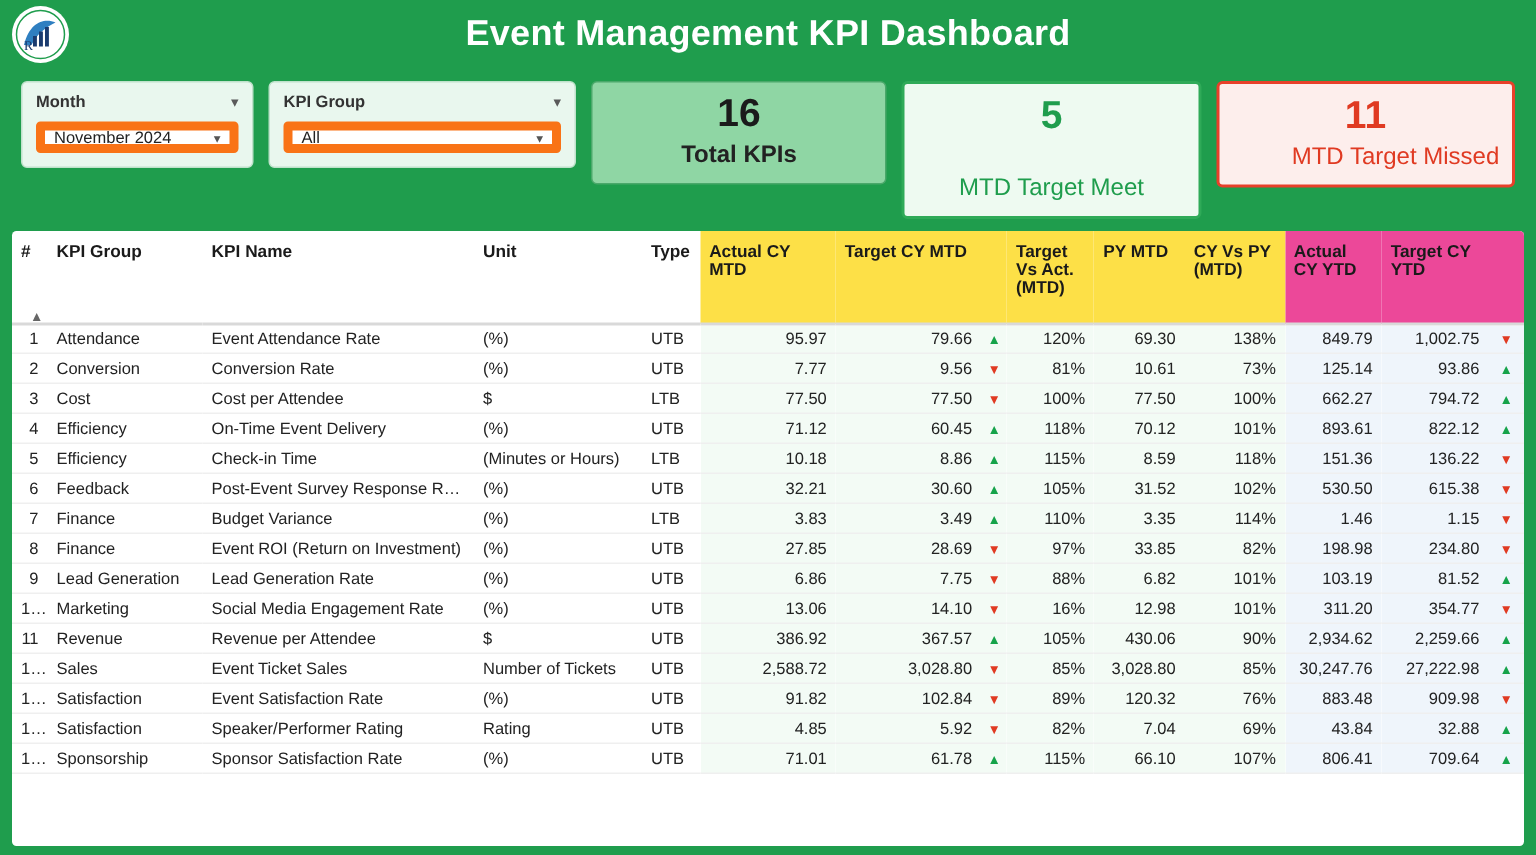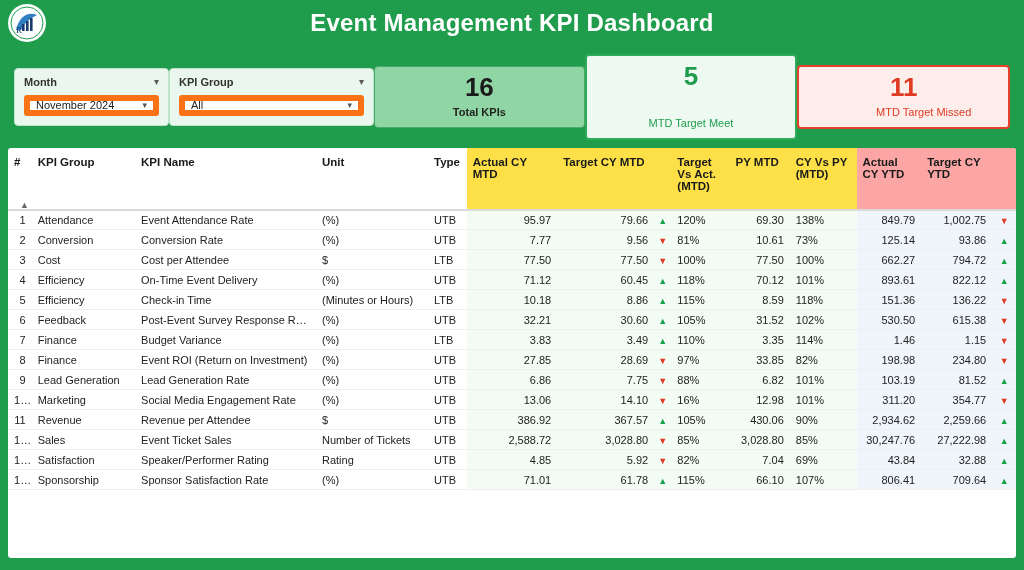--- a/index.html
+++ b/index.html
@@ -37,22 +37,23 @@
     width: 100%;
     text-align: center;
     color: #ffffff;
     font-size: 24px;
     font-weight: bold;
     letter-spacing: .2px;
   }
   
   .controls {
     display: flex;
+    gap: 10px;
     padding: 8px 14px 6px 14px;
-    align-items: center;
+    align-items: flex-start;
   }
   .slicer {
     background: #e9f7ee;
     border: 1px solid #bfe2cb;
     border-radius: 4px;
     width: 155px;
     padding: 7px 9px 9px 9px;
     position: relative;
   }
   .slicer.wide { width: 205px; }
@@ -105,21 +106,21 @@
   }
   .kpi-value {
     font-size: 26px;
     font-weight: bold;
     line-height: 1.1;
   }
   .kpi-value.dark { color: #1b1b1b; }
   .kpi-value.green { color: #1f9d4d; }
   .kpi-value.red { color: #e03a22; }
   .kpi-caption {
-    font-size: 11px;
+    font-size: 16px;
     margin-top: 5px;
   }
   .kpi-caption.dark { color: #222; font-weight: bold; }
   .kpi-caption.green { color: #1f9d4d; margin-top: 26px; }
   .kpi-caption.red { color: #e03a22; padding-left: 40px; }
 
   
   .table-wrap {
     margin: 2px 8px 8px 8px;
     background: #ffffff;
@@ -140,36 +141,36 @@
     text-align: left;
     font-weight: bold;
     font-size: 11.5px;
     padding: 8px 6px 6px 6px;
     color: #1a1a1a;
     border-bottom: 2px solid #d9d9d9;
     height: 62px;
   }
   thead th.num { text-align: right; }
   thead th.g { background: #fde047; margin-top: 40px; }
-  thead th.b { background: #fca5a5; margin-top: 18px; }
+  thead th.b { background: #ec4899; margin-top: 18px; }
   tbody td {
     padding: 3px 6px;
     border-bottom: 1px solid #efefef;
     white-space: nowrap;
     overflow: hidden;
     text-overflow: ellipsis;
     height: 20px;
   }
   tbody td.num { text-align: right; }
   tbody td.g  { background: #f3fbf5; }
   tbody td.b  { background: #eff5fb; }
   .arrow-cell { width: 18px; text-align: center; padding: 3px 2px; }
   .up   { color: #16a34a; font-size: 9px; }
   .down { color: #e03a22; font-size: 9px; }
-  .pct-cell { text-align: left; }
+  .pct-cell { text-align: right; }
   .sortcaret {
     position: absolute;
     left: 12px; top: 52px;
     font-size: 9px;
     color: #666;
   }
   col.c-idx    { width: 22px; }
   col.c-group  { width: 96px; }
   col.c-name   { width: 168px; }
   col.c-unit   { width: 104px; }
@@ -463,20 +464,36 @@
             <td class="num g">3,028.80</td>
             <td class="g arrow-cell"><span class="down">▼</span></td>
             <td class="g pct-cell">85%</td>
             <td class="num g">3,028.80</td>
             <td class="g pct-cell">85%</td>
             <td class="num b">30,247.76</td>
             <td class="num b">27,222.98</td>
             <td class="b arrow-cell"><span class="up">▲</span></td>
           </tr>
           <tr>
+            <td class="num">13</td>
+            <td>Satisfaction</td>
+            <td>Event Satisfaction Rate</td>
+            <td>(%)</td>
+            <td>UTB</td>
+            <td class="num g">91.82</td>
+            <td class="num g">102.84</td>
+            <td class="g arrow-cell"><span class="down">▼</span></td>
+            <td class="g pct-cell">89%</td>
+            <td class="num g">120.32</td>
+            <td class="g pct-cell">76%</td>
+            <td class="num b">883.48</td>
+            <td class="num b">909.98</td>
+            <td class="b arrow-cell"><span class="down">▼</span></td>
+          </tr>
+          <tr>
             <td class="num">14</td>
             <td>Satisfaction</td>
             <td>Speaker/Performer Rating</td>
             <td>Rating</td>
             <td>UTB</td>
             <td class="num g">4.85</td>
             <td class="num g">5.92</td>
             <td class="g arrow-cell"><span class="down">▼</span></td>
             <td class="g pct-cell">82%</td>
             <td class="num g">7.04</td>

